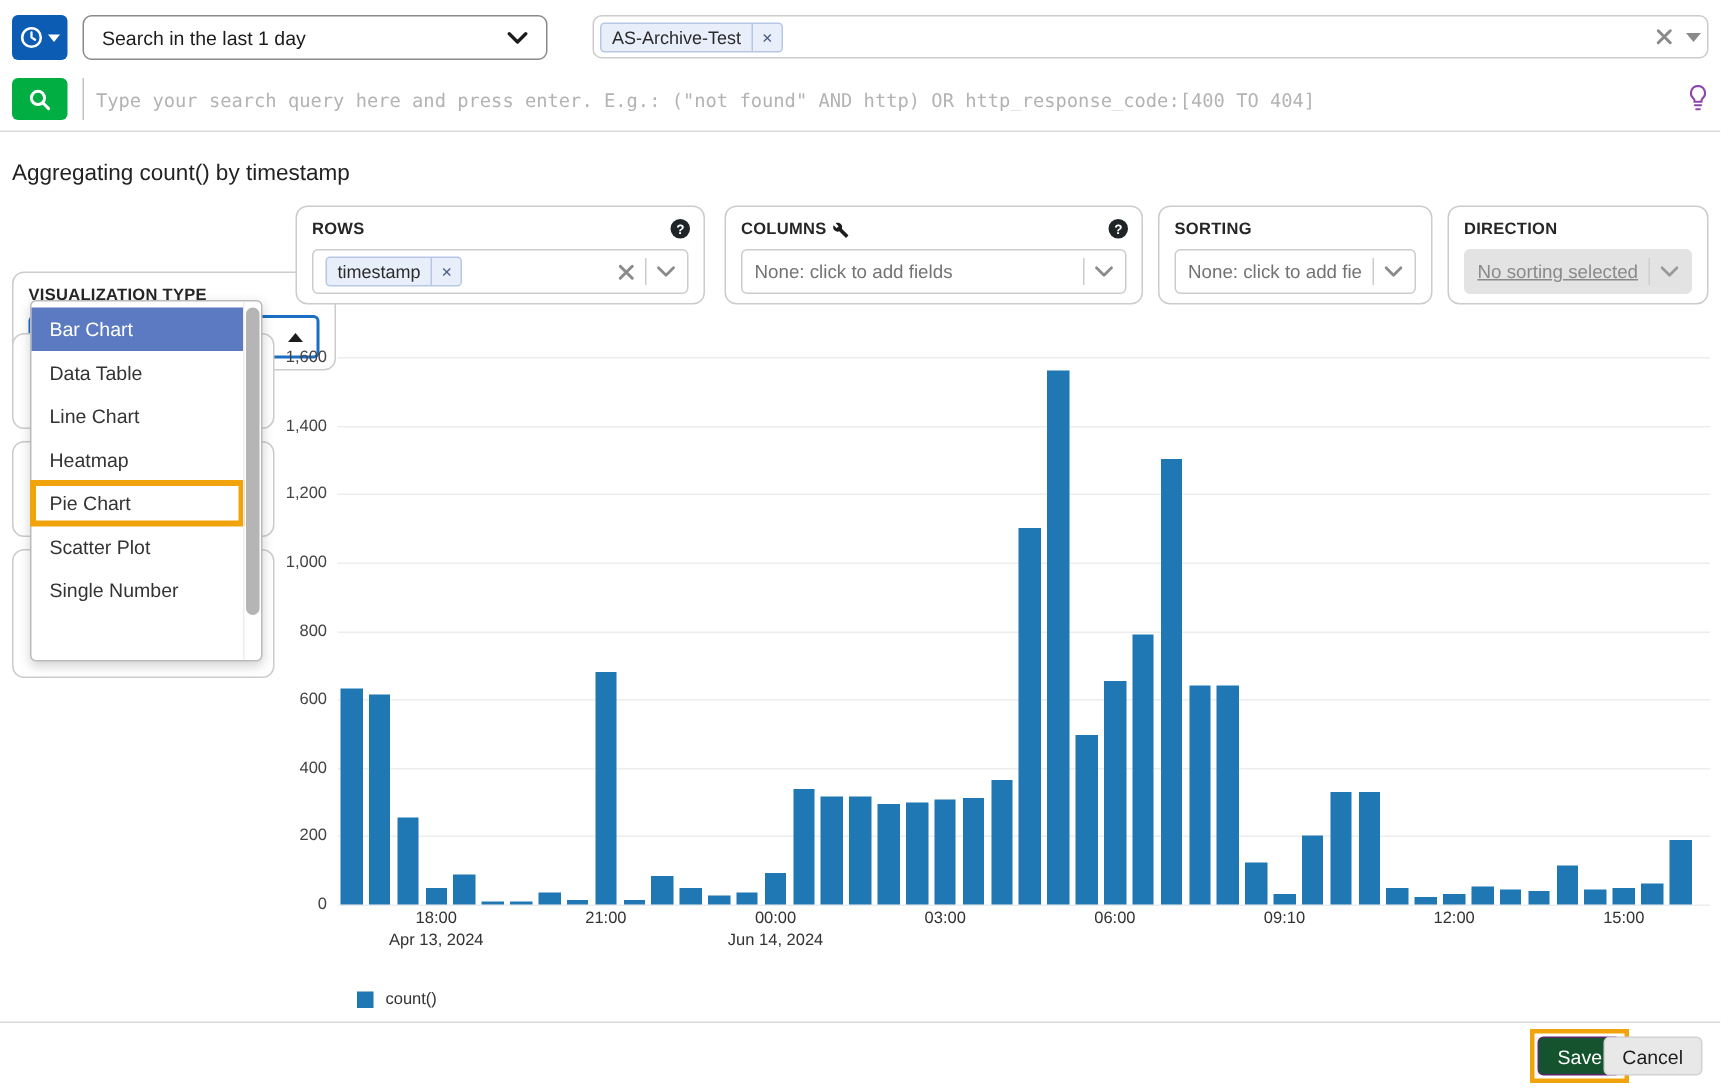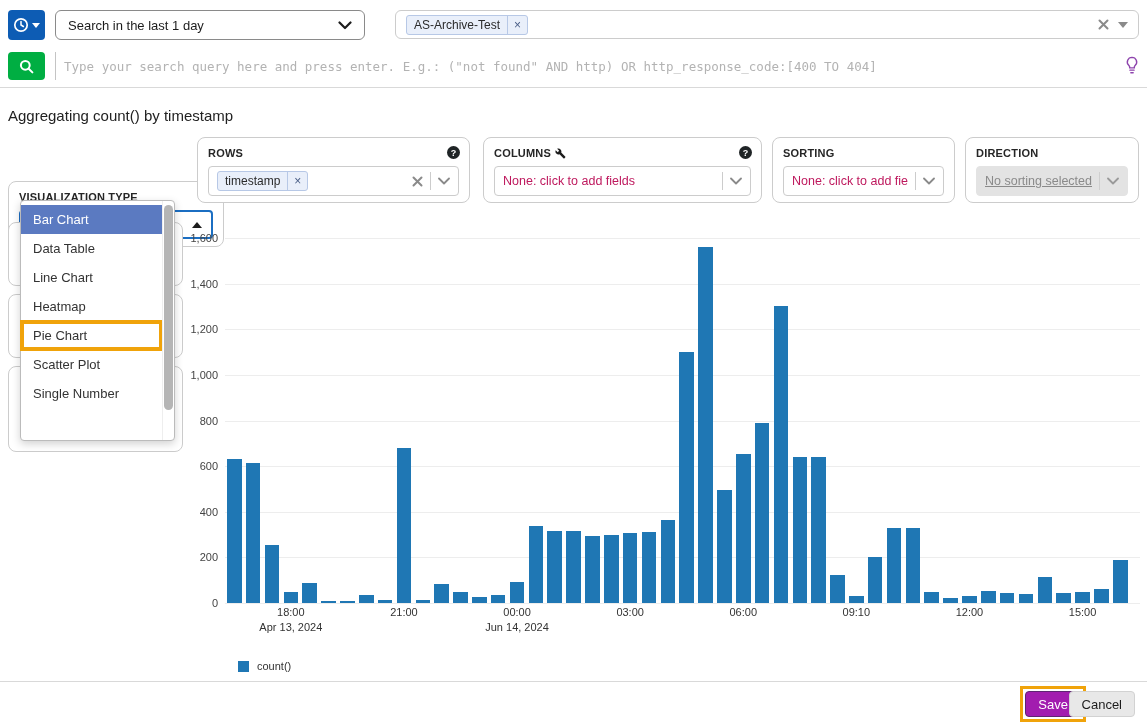--- a/index.html
+++ b/index.html
@@ -14,21 +14,21 @@
   .search-btn { left:8px; top:52px; width:37px; height:28px; background:#00AE42; }
   .caret-down-white { width:0; height:0; border-left:4px solid transparent; border-right:4px solid transparent; border-top:5px solid #fff; }
   .time-select {
     position:absolute; left:55px; top:10px; width:310px; height:30px; background:#fff;
     border:1px solid #8a8a8a; border-radius:6px; display:flex; align-items:center;
     padding:0 12px; font-size:13px; cursor:pointer;
   }
   .time-select .grow { flex:1; }
   .streams-box {
     position:absolute; left:395px; top:10px; width:744px; height:29px; background:#fff;
-    border:1px solid #ccc; border-radius:6px; display:flex; align-items:center; padding:0 10px;
+    border:1px solid #ccc; border-radius:6px; display:flex; align-items:center; padding:0 4px;
   }
   .streams-box .grow { flex:1; }
   .tag {
     display:inline-flex; align-items:stretch; background:#e9effa; border:1px solid #b7c8e6;
     border-radius:3px; font-size:12px; color:#2b2b2b; overflow:hidden;
   }
   .tag .tag-label { padding:2px 7px; display:flex; align-items:center; }
   .tag .tag-x { padding:2px 6px; border-left:1px solid #b7c8e6; display:flex; align-items:center; color:#4a5e86; cursor:pointer; font-size:12px; }
   .ctl-icons { display:flex; align-items:center; gap:9px; color:#8a8a8a; }
   .caret-down-gray { width:0; height:0; border-left:5px solid transparent; border-right:5px solid transparent; border-top:6px solid #8a8a8a; }
@@ -43,21 +43,21 @@
   .agg-title { position:absolute; left:8px; top:107px; font-size:15px; font-weight:500; color:#222; }
   
   .panel { position:absolute; top:137px; height:66px; background:#fff; border:1px solid #ccc; border-radius:8px; padding:9px 10px; }
   .panel-label { font-size:11px; font-weight:700; color:#262626; letter-spacing:.2px; display:flex; align-items:center; gap:4px; }
   .panel-help { position:absolute; top:8px; right:9px; width:13px; height:13px; border-radius:50%; background:#1f2426; color:#fff;
     font-size:9px; font-weight:700; display:flex; align-items:center; justify-content:center; cursor:pointer; }
   .control { margin-top:7px; height:30px; border:1px solid #ccc; border-radius:4px; background:#fff; display:flex; align-items:center; padding:0 8px; font-size:12.5px; }
   .control .grow { flex:1; }
   .control .divider-v { width:1px; height:18px; background:#ccc; margin:0 7px; }
   .control.disabled { background:#e3e3e3; border-color:#e3e3e3; color:#8a8a8a; }
-  .placeholder-text { color:#be185d; overflow:hidden; white-space:nowrap; }
+  .placeholder-text { color:#737373; overflow:hidden; white-space:nowrap; }
   .viz-select { margin-top:7px; height:29px; border:2px solid #1b6ec2; border-radius:4px; display:flex; align-items:center; padding:0 9px; font-size:12.5px; cursor:pointer; background:#fff; }
   .tri-up { width:0; height:0; border-left:5px solid transparent; border-right:5px solid transparent; border-bottom:6px solid #1c1c1c; }
   .chev { color:#8a8a8a; }
   
   .bg-panel { position:absolute; left:8px; width:175px; background:#fff; border:1px solid #ccc; border-radius:8px; z-index:1; }
   
   .dropdown { position:absolute; left:20px; top:200px; width:155px; height:241px; background:#fff; border:1px solid #bbb; border-radius:4px;
     box-shadow:0 3px 8px rgba(0,0,0,.18); z-index:5; display:flex; }
   .dd-list { flex:1; padding:4px 0; }
   .dd-item { height:29px; display:flex; align-items:center; padding:0 12px; font-size:13px; color:#333; cursor:pointer; white-space:nowrap; }
@@ -74,21 +74,21 @@
   .x-axis { position:absolute; left:225px; top:606px; width:915px; height:34px; font-size:11px; color:#333; }
   .xtick { position:absolute; top:0; width:80px; margin-left:-40px; text-align:center; }
   .xdate { position:absolute; top:15px; width:110px; margin-left:-55px; text-align:center; }
   .legend { position:absolute; left:238px; top:660px; display:flex; align-items:center; gap:8px; }
   .legend-swatch { width:11px; height:11px; background:#1f77b4; }
   .legend-label { font-size:11px; color:#333; }
   
   .footer-divider { position:absolute; left:0; top:681px; width:100%; height:1px; background:#d9d9d9; }
   .save-highlight { position:absolute; top:686px; right:61px; border:3px solid #F0A30A; padding:2px; background:#fff; }
   .btn { font-size:13px; border-radius:4px; height:26px; padding:0 12px; cursor:pointer; font-family:inherit; }
-  .btn-save { background:#a21caf; color:#fff; border:1px solid #5E2472; }
+  .btn-save { background:#14532d; color:#fff; border:1px solid #5E2472; }
   .btn-cancel { position:absolute; top:691px; right:12px; background:#e8e8e8; color:#1c1c1c; border:1px solid #d2d2d2; }
   svg { display:block; }
 </style>
 </head>
 <body>
 
 <div class="app">
 
   <button class="btn-square time-btn">
     <span>

